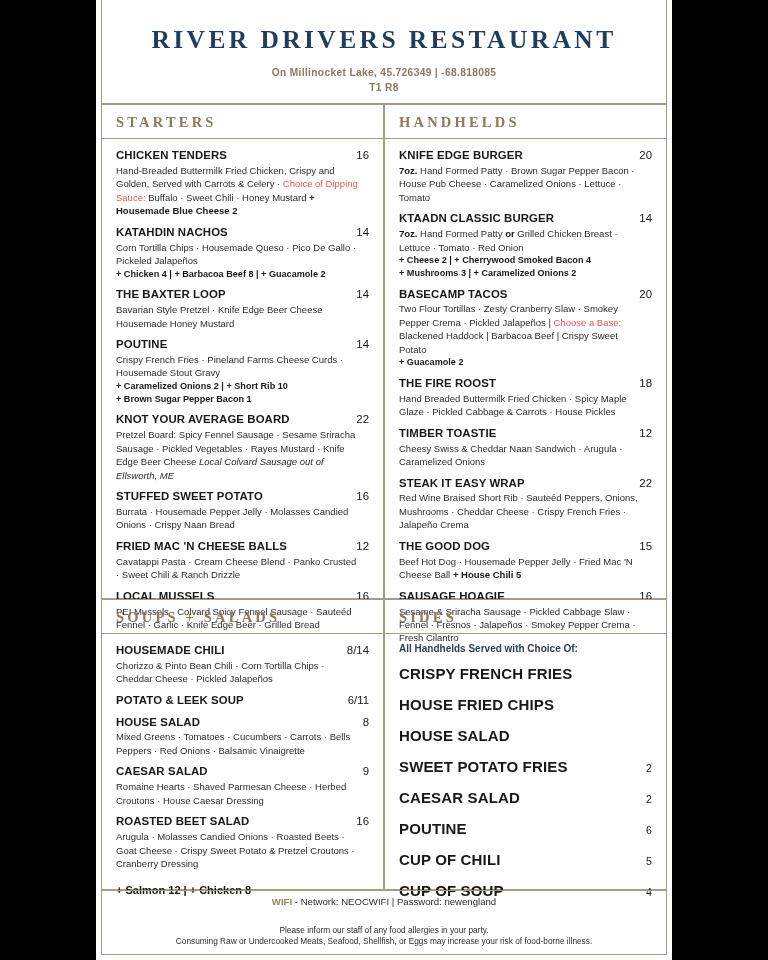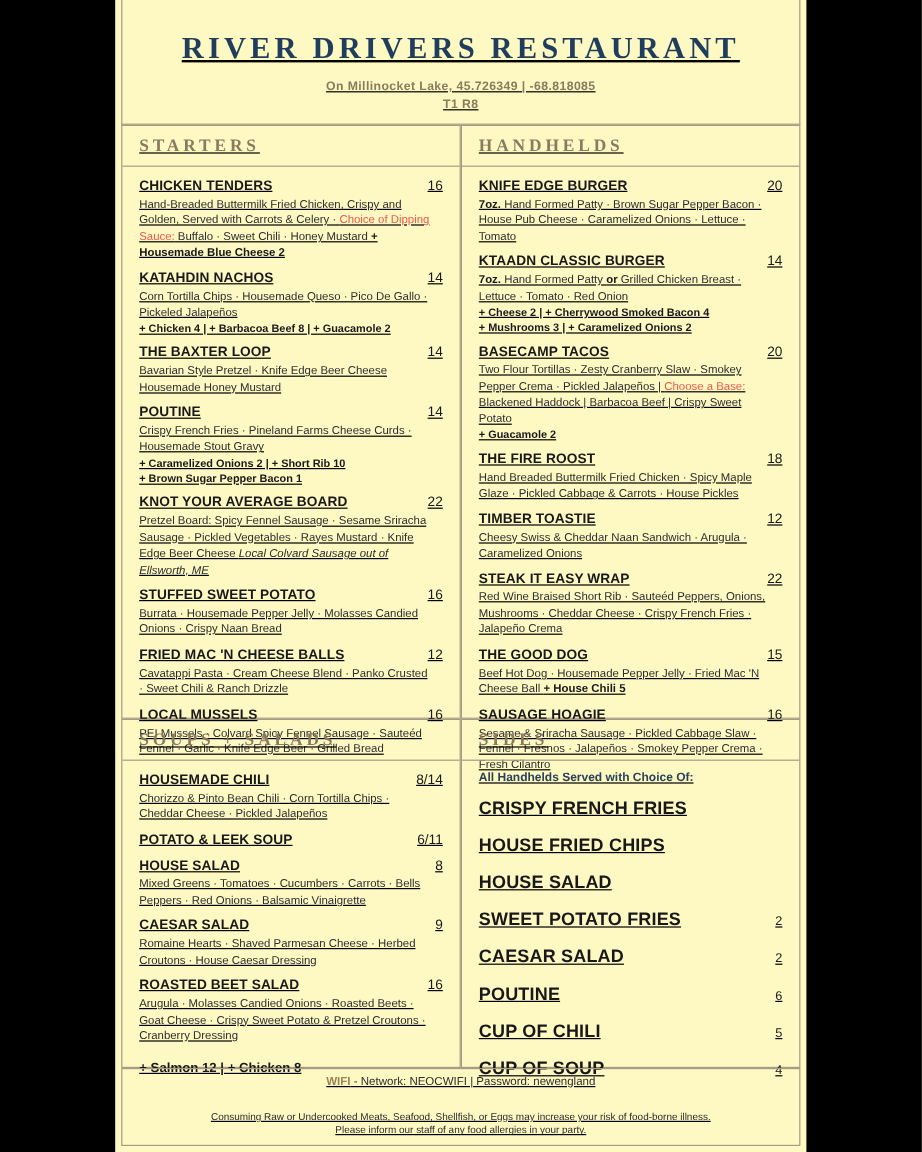--- a/index.html
+++ b/index.html
@@ -13,25 +13,24 @@
     overflow: hidden;
     font-family: "Liberation Sans", sans-serif;
   }
 
   .menu-page {
     position: absolute;
     left: 96px;
     top: 0px;
     width: 576px;
     height: 960px;
-    background: #fef9c3;
+    background: #ffffff;
     box-sizing: border-box;
     display: flex;
     flex-direction: column;
-    text-decoration: underline;
   }
 
   
   .masthead {
     border: 1.5px solid #a89b84;
     border-top: none;
     margin: 0 5px;
     padding: 18px 0 10px 0;
     text-align: center;
     flex: 0 0 auto;
@@ -422,17 +421,17 @@
             </div>
           </div>
       </div>
     </div>
   </div>
 
   <div class="footer">
     <div class="wifi-line">
       <span class="wifi-label">WIFI</span><span> - Network: NEOCWIFI | Password: newengland</span>
     </div>
+    <div class="disclaimer">Please inform our staff of any food allergies in your party.</div>
     <div class="disclaimer">Consuming Raw or Undercooked Meats, Seafood, Shellfish, or Eggs may increase your risk of food-borne illness.</div>
-    <div class="disclaimer">Please inform our staff of any food allergies in your party.</div>
   </div>
 
 </div>
 
 </body></html>

